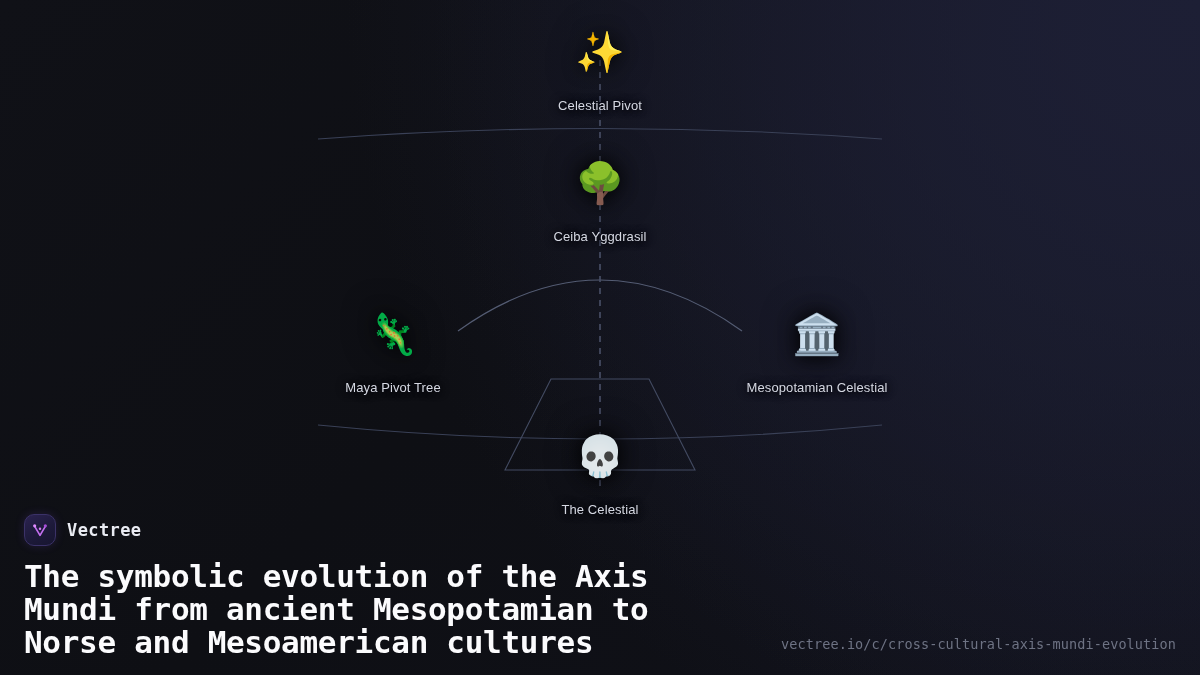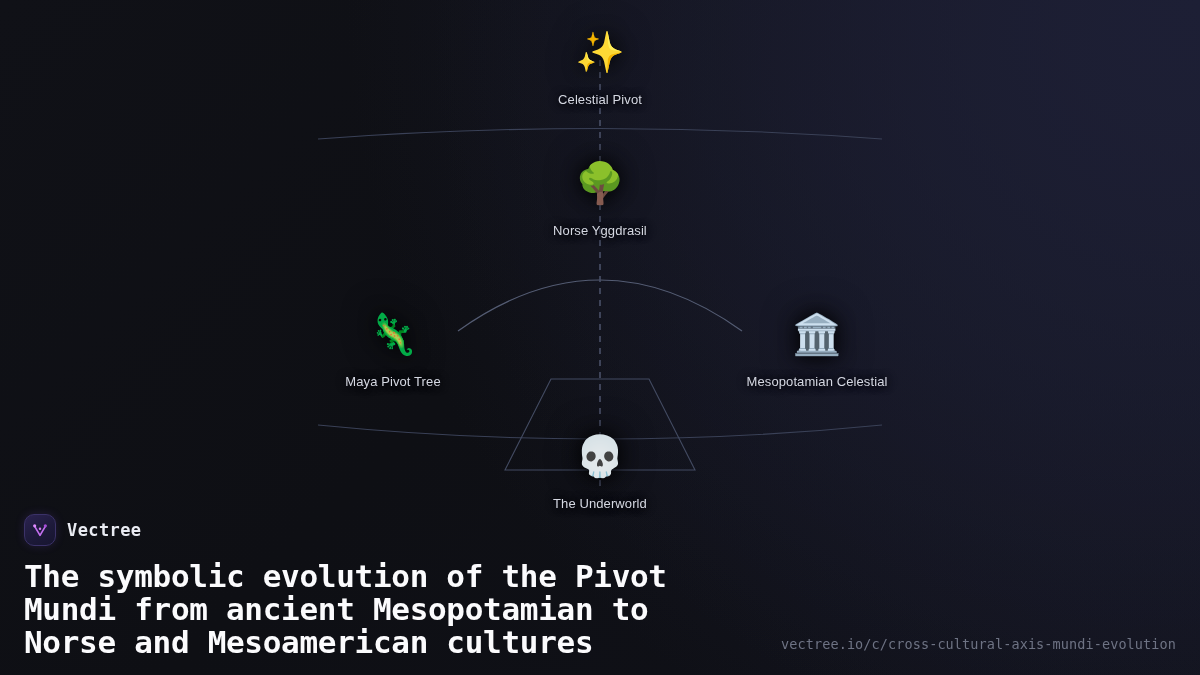--- a/index.html
+++ b/index.html
@@ -41,21 +41,21 @@
   .node-emoji {
     font-size:40px;
     line-height:48px;
     height:48px;
     display:block;
     font-family:"DejaVu Sans", sans-serif;
     text-shadow:0 0 18px rgba(0,0,0,0.85), 0 0 34px rgba(0,0,0,0.6);
   }
   .node-label {
     display:block;
-    margin-top:16px;
+    margin-top:22px;
     font-size:13px;
     line-height:16px;
     letter-spacing:0.1px;
     color:#d5d8e2;
     font-family:"Liberation Sans", sans-serif;
     text-shadow:0 1px 5px rgba(10,10,15,0.95), 0 0 10px rgba(10,10,15,0.8);
     white-space:nowrap;
   }
 
   
@@ -130,49 +130,49 @@
     <line id="world-axis" x1="600" y1="60" x2="600" y2="490" stroke="#4a5068" stroke-width="1.6" stroke-dasharray="6 6"></line>
   </svg>
 
   <div id="node-layer">
       <div class="node" style="left: 600px; top: 28px;">
         <span class="node-emoji">✨</span>
         <span class="node-label">Celestial Pivot</span>
       </div>
       <div class="node" style="left: 600px; top: 159px;">
         <span class="node-emoji">🌳</span>
-        <span class="node-label">Norse Yggdrasil</span>
+        <span class="node-label">Ceiba Yggdrasil</span>
       </div>
       <div class="node" style="left: 393px; top: 310px;">
         <span class="node-emoji">🦎</span>
         <span class="node-label">Maya Pivot Tree</span>
       </div>
       <div class="node" style="left: 817px; top: 310px;">
         <span class="node-emoji">🏛️</span>
         <span class="node-label">Mesopotamian Celestial</span>
       </div>
       <div class="node" style="left: 600px; top: 432px;">
         <span class="node-emoji">💀</span>
-        <span class="node-label">The Underworld</span>
+        <span class="node-label">The Celestial</span>
       </div>
     </div>
 
   <div id="footer">
 
     <div id="brand">
       <span id="brand-mark">
         <svg width="20" height="20" viewBox="0 0 24 24" xmlns="http://www.w3.org/2000/svg">
           <path d="M5.6 7.6 L12 18.4 L18.4 7.6" fill="none" stroke="#c36ff0" stroke-width="2" stroke-linecap="round" stroke-linejoin="round"></path>
           <circle cx="5.6" cy="7.0" r="1.9" fill="#e08cff"></circle>
           <circle cx="18.4" cy="7.0" r="1.9" fill="#a64fd8"></circle>
           <circle cx="12.0" cy="10.6" r="1.5" fill="#d47bf5"></circle>
         </svg>
       </span>
       <span id="brand-name">Vectree</span>
     </div>
 
-    <div id="headline">The symbolic evolution of the Pivot
+    <div id="headline">The symbolic evolution of the Axis
 Mundi from ancient Mesopotamian to
 Norse and Mesoamerican cultures</div>
   </div>
 
   <div id="url">vectree.io/c/cross-cultural-axis-mundi-evolution</div>
 </div>
 
 </body></html>

